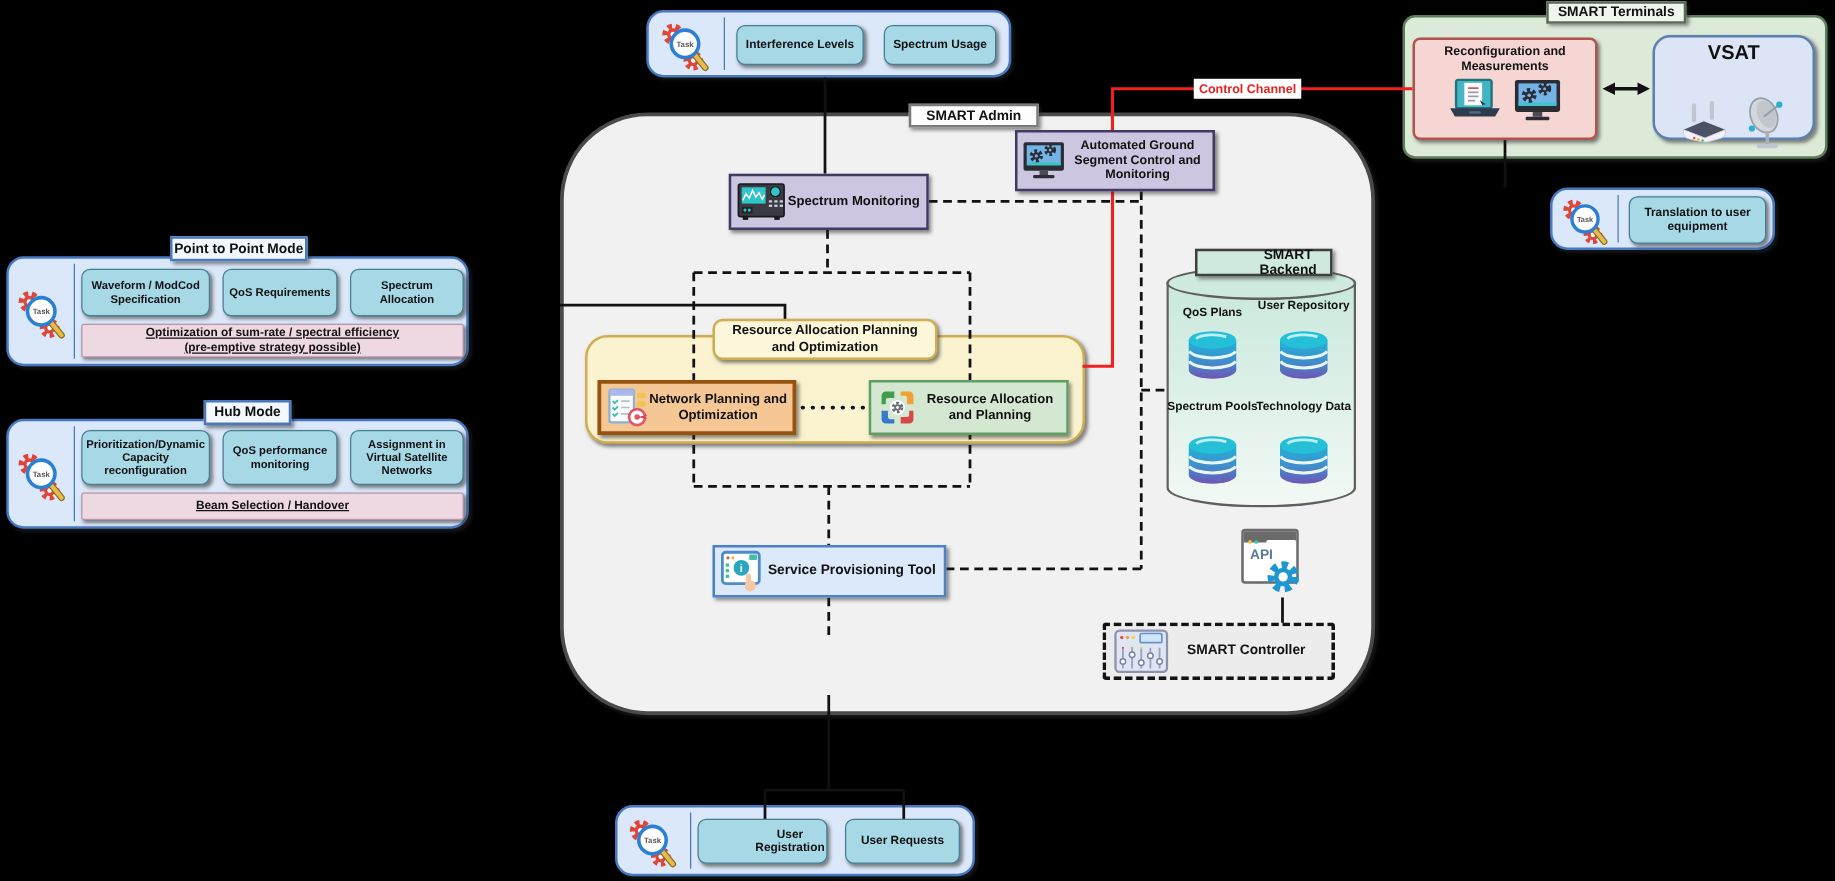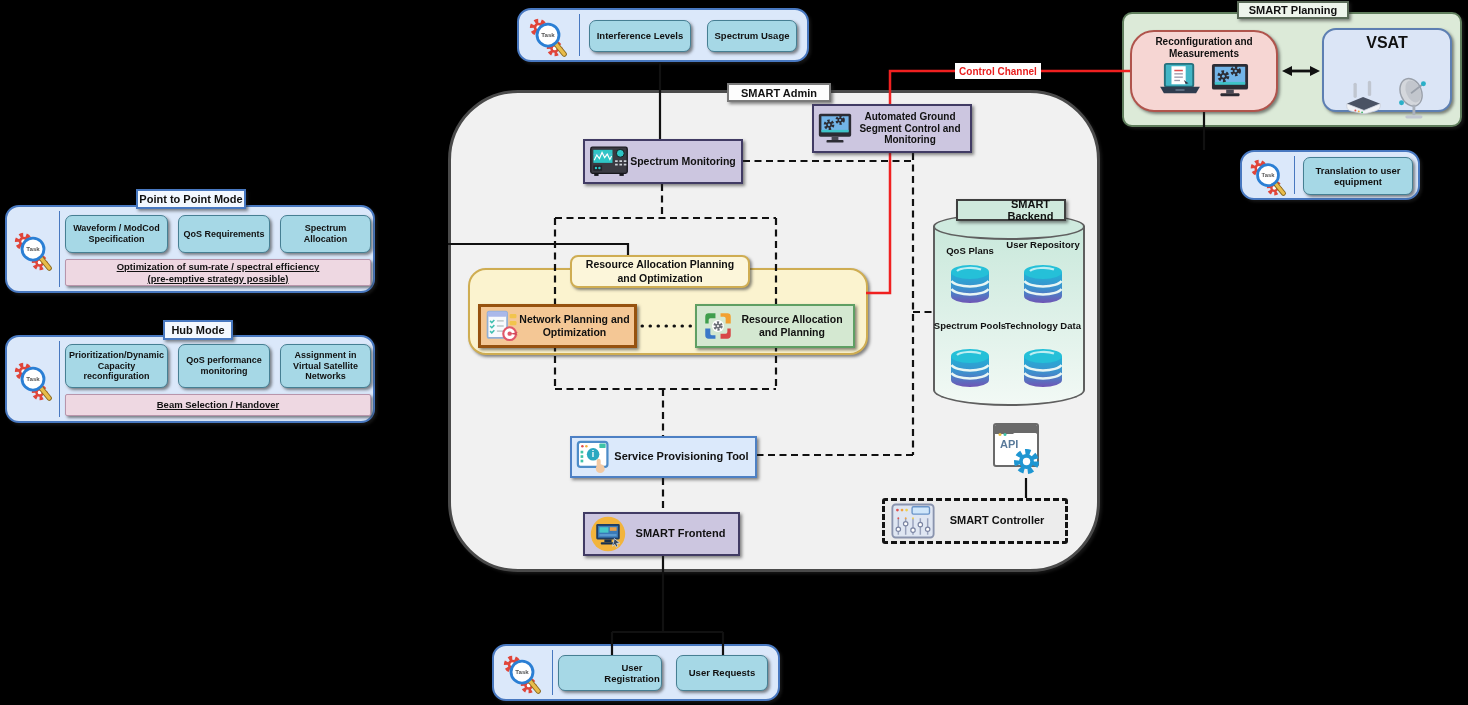--- a/index.html
+++ b/index.html
@@ -19,21 +19,21 @@
   .cyan{background:#a6d8e6;border:1.5px solid #467f93;border-radius:7px;font-size:9px;line-height:1.18;padding:2px 3px;}
   .pinkrow{background:#eed8e2;border:1px solid #b895ab;border-radius:2px;font-size:9.5px;line-height:1.2;text-decoration:underline;}
   .purple{background:#ccc6e0;border:2.5px solid #413b64;font-size:10.5px;}
   .titlebox{font-size:11px;background:#fdfdfd;border:2px solid #7a7a7a;}
   .bluetitle{background:#f3f8ff;border:2px solid #4878c0;}
   .yellowbox{background:#fbf3cf;border:2.5px solid #cfad52;border-radius:18px;}
   .yellowtitle{background:#fcf6da;border:2.5px solid #cfad52;border-radius:8px;font-size:10.5px;line-height:1.25;}
   .orange{background:#f4c795;border:3px solid #96520f;font-size:10.5px;}
   .greenbx{background:#d4e8d1;border:2.5px solid #5f9f63;font-size:10.5px;}
   .sptbox{background:#dbe9fb;border:2.5px solid #4d80c4;font-size:11px;}
-  .reconfig{background:#f6d6d3;border:2.5px solid #b0544c;border-radius:24px;}
+  .reconfig{background:#f6d6d3;border:2.5px solid #b0544c;border-radius:6px;}
   .vsatbox{background:#dbe5f6;border:2px solid #5d7fb2;border-radius:14px;}
   .cylbody{background:linear-gradient(#c9e8db,#f2f9f5);border-left:2.5px solid #5f5f5f;border-right:2.5px solid #5f5f5f;
            border-bottom:2.5px solid #5f5f5f;border-radius:0 0 76px 76px / 0 0 16px 16px;}
   .cyltop{background:#cfeadf;border:2.5px solid #5f5f5f;border-radius:50%;}
   .backendtitle{background:#cfe9dd;border:2px solid #3f3f3f;font-size:11px;}
   .controller{background:#ececec;border:3px dashed #141414;border-radius:3px;font-size:11px;}
   .dblabel{font-size:9.5px;font-weight:bold;text-align:center;line-height:1.18;position:absolute;}
   .ctrl-label{position:absolute;background:#fff;color:#e82020;font-weight:bold;font-size:10px;
               display:flex;align-items:center;justify-content:center;}
   .apibox{background:#fff;border:2px solid #6a6a6a;border-radius:3px;}
@@ -171,21 +171,21 @@
 
     <path d="M642,326 H694" stroke="#111" stroke-width="3" fill="none" stroke-dasharray="0.5 7.5" stroke-linecap="round"></path>
 
     <path d="M1130,71 H890 V293 H866" stroke="#f02020" stroke-width="2.5" fill="none"></path>
   </svg>
 
   <div class="box titlebox lay3 sh" style="left:727px;top:83px;width:104px;height:19px;">
       <span>SMART Admin</span>
     </div>
   <div class="box titlebox lay3 sh" style="left:1237px;top:1px;width:112px;height:18px;background:#eef5ec;border-color:#5a6a58;">
-      <span>SMART Planning</span>
+      <span>SMART Terminals</span>
     </div>
   <div class="box titlebox bluetitle lay3 sh" style="left:136px;top:189px;width:110px;height:20px;">
       <span>Point to Point Mode</span>
     </div>
   <div class="box titlebox bluetitle lay3 sh" style="left:163px;top:320px;width:70px;height:20px;">
       <span>Hub Mode</span>
     </div>
   <div class="box backendtitle lay3 sh" style="left:956px;top:199px;width:110px;height:22px;padding-left:39px;">
       <span>SMART Backend</span>
     </div>
@@ -394,36 +394,20 @@
           </g>
         <circle cx="19" cy="16" r="7" fill="#2aa8c0"></circle>
         <text x="19" y="19.5" font-size="10" font-weight="bold" fill="#fff" text-anchor="middle">i</text>
         <rect x="23" y="21" width="4.5" height="12" rx="2.2" fill="#f2c9a2"></rect>
         <circle cx="27" cy="32" r="5" fill="#f2c9a2"></circle>
       </svg>
     </span>
     <span class="lbl">Service Provisioning Tool</span>
   </div>
 
-  <div class="box purple lay3 sh" style="left:583px;top:512px;width:157px;height:44px;padding:2px 4px;font-size:11px;">
-    <span class="iconwrap">
-      <svg viewBox="0 0 42 42" width="38" height="38">
-        <circle cx="21" cy="21" r="19" fill="#f2b43c"></circle>
-        <rect x="8" y="10" width="26" height="17" rx="1.5" fill="#1e3d62"></rect>
-        <rect x="10" y="12" width="22" height="13" fill="#3a7ab8"></rect>
-        <rect x="11.5" y="13.5" width="10" height="6" fill="#45c8c8"></rect>
-        <rect x="23" y="13.5" width="7.5" height="4" fill="#e8a04a"></rect>
-        <rect x="11.5" y="21" width="19" height="2.5" fill="#5a9ad0"></rect>
-        <rect x="17" y="27" width="8" height="3" fill="#16304e"></rect>
-        <rect x="13" y="30" width="16" height="2.5" rx="1" fill="#16304e"></rect>
-        <path d="M28,26 l6,5 -3.5,0.5 1.5,3 -2,1 -1.5,-3 -2.5,2 z" fill="#3a4a5e" stroke="#dce8f4" stroke-width="0.8"></path>
-      </svg>
-    </span>
-    <span class="lbl">SMART Frontend</span>
-  </div>
 
   <div class="abs apibox lay3" style="left:993px;top:423px;width:46px;height:44px;">
     <div class="apibar">
       <svg width="46" height="9" viewBox="0 0 46 9">
         <circle cx="5" cy="4.5" r="1.5" fill="#f0c040"></circle>
           <circle cx="10" cy="4.5" r="1.5" fill="#3fc3a8"></circle>
         <rect x="18" y="3" width="24" height="3" rx="1.5" fill="#fff"></rect>
       </svg>
     </div>
     <div class="apitext"><span>API</span></div>

